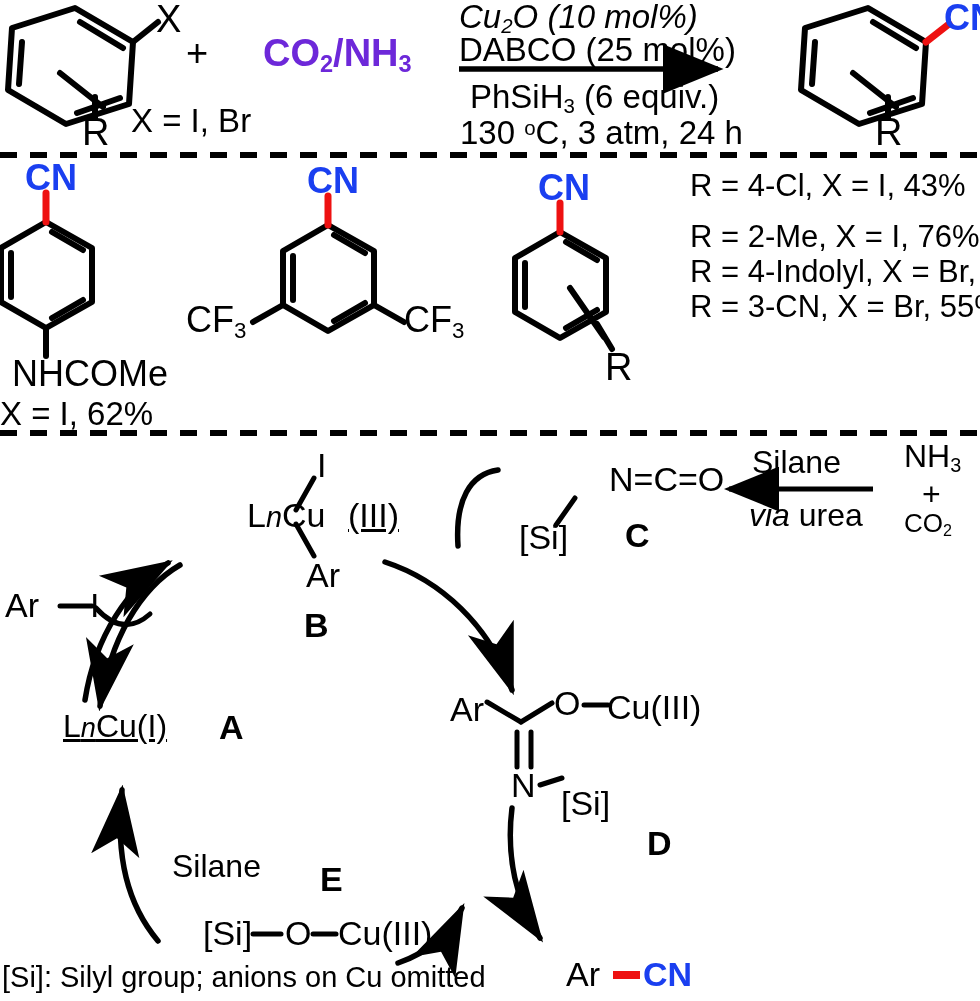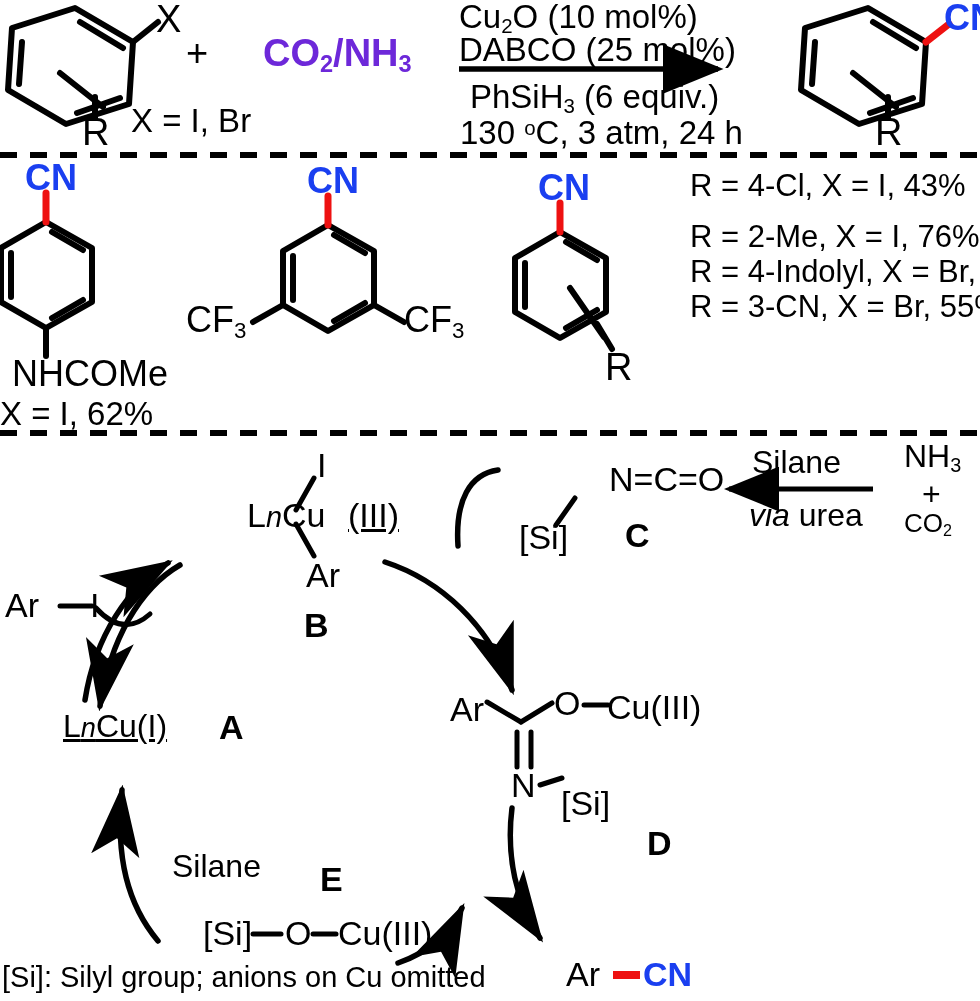--- a/index.html
+++ b/index.html
@@ -187,21 +187,21 @@
       <line x1="613" y1="975" x2="640" y2="975"></line>
     </g>
   </svg>
 
   <div class="lbl" style="left:156px; top:0px; font-size:38px;">X</div>
   <div class="lbl" style="left:82px; top:113px; font-size:38px;">R</div>
   <div class="lbl" style="left:186px; top:34px; font-size:38px;">+</div>
   <div class="lbl blue" style="left:263px; top:34px; font-size:38px;">CO<sub>2</sub>/NH<sub>3</sub></div>
   <div class="lbl" style="left:131px; top:104px; font-size:33px;">X = I, Br</div>
 
-  <div class="lbl" style="left:459px; top:0px; font-size:33px;">Cu<sub>2</sub>O (10 mol%)</div>
+  <div class="lbl" style="left:459px; top:0px; font-size:33px;font-style:italic;">Cu<sub>2</sub>O (10 mol%)</div>
   <div class="lbl" style="left:459px; top:33px; font-size:33px;">DABCO (25 mol%)</div>
   <div class="lbl" style="left:470px; top:80px; font-size:33px;">PhSiH<sub>3</sub> (6 equiv.)</div>
   <div class="lbl" style="left:460px; top:116px; font-size:33px;">130 <sup>o</sup>C, 3 atm, 24 h</div>
 
   <div class="lbl cn" style="left:944px; top:0px; font-size:36px;">CN</div>
   <div class="lbl" style="left:875px; top:113px; font-size:38px;">R</div>
 
   <div class="lbl cn" style="left:25px; top:160px; font-size:36px;">CN</div>
   <div class="lbl" style="left:12px; top:356px; font-size:36px;text-align:right;">NHCOMe</div>
   <div class="lbl" style="left:0px; top:397px; font-size:33px;">X = I, 62%</div>

